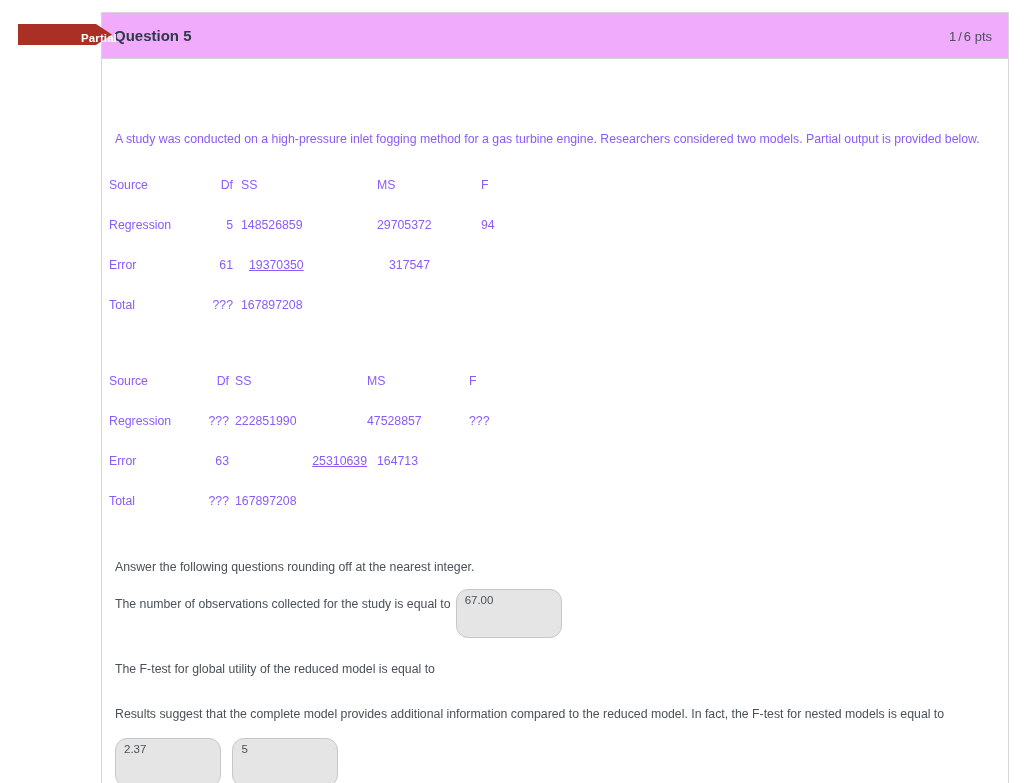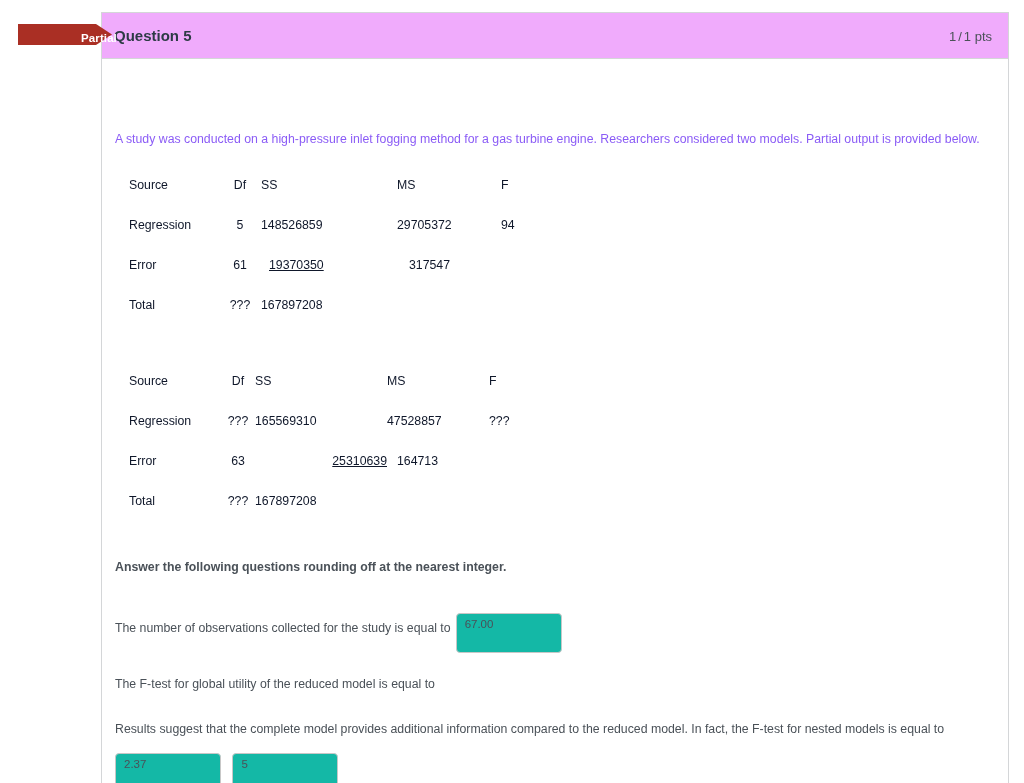--- a/index.html
+++ b/index.html
@@ -102,37 +102,37 @@
     left: 13px;
     top: 72px;
     width: 880px;
     font-size: 12.3px;
     color: #8b5cf6;
   }
 
   
   .anova-table {
     position: absolute;
-    left: 27px;
+    left: 7px;
     border-collapse: collapse;
     font-size: 12.3px;
-    color: #0f172a;
+    color: #8b5cf6;
   }
   .anova-table.table-one { top: 107px; }
   .anova-table.table-two { top: 303px; }
 
   .anova-table td {
     padding: 0;
     height: 40px;
     vertical-align: middle;
     white-space: nowrap;
     font-weight: normal;
   }
   .anova-table td.c-source { width: 98px; }
-  .anova-table td.c-df     { width: 26px; text-align: center; padding-right: 8px; }
+  .anova-table td.c-df     { width: 26px; text-align: right; padding-right: 8px; }
   .anova-table td.c-ss     { width: 128px; }
   .anova-table td.c-ms     { width: 92px; }
   .anova-table td.c-f      { width: 60px; }
 
   .anova-table td.num-ss   { text-align: left; }
   .anova-table tr.row-error td.c-ss { padding-left: 8px; text-decoration: underline; }
   .anova-table tr.row-error td.c-ms { padding-left: 12px; }
   .anova-table.table-two tr.row-error td.c-ss { padding-left: 4px; text-align: right; }
   .anova-table.table-two tr.row-error td.c-ms { padding-left: 10px; }
 
@@ -143,34 +143,33 @@
   .answer-section {
     position: absolute;
     left: 13px;
     top: 500px;
     width: 880px;
   }
 
   .instruction {
     font-size: 12.3px;
     color: #4a5158;
-    margin-bottom: 36px;
-    font-weight: bold;
+    margin-bottom: 12px;
   }
 
   .ans-row { margin-bottom: 16px; display: flex; align-items: flex-start; }
   .ans-row .lbl { padding-top: 7px; white-space: nowrap; }
 
   .answer-box {
     display: inline-block;
-    background: #14b8a6;
+    background: #e5e5e5;
     border: 1px solid #c7c7c7;
-    border-radius: 4px;
+    border-radius: 12px;
     box-sizing: border-box;
-    height: 40px;
+    height: 49px;
     width: 106px;
     font-size: 11.5px;
     color: #4a5158;
     padding: 4px 0 0 8px;
     margin-left: 5px;
     font-family: "Liberation Sans", sans-serif;
     line-height: 1.2;
     vertical-align: top;
   }
   .answer-box.w-obs   { width: 106px; }
@@ -198,21 +197,21 @@
   <div class="status-flag">
     <div class="flag-shape"></div>
     <div class="flag-label">Partial</div>
   </div>
 
   <div class="question-card">
 
     <div class="question-header">
       <div class="question-title">Question 5</div>
       <div class="question-points">
-        <span>1</span><span class="pts-sep">/</span><span>1 pts</span>
+        <span>1</span><span class="pts-sep">/</span><span>6 pts</span>
       </div>
     </div>
 
     <div class="question-body">
 
       <div class="intro-text">A study was conducted on a high-pressure inlet fogging method for a gas turbine engine. Researchers considered two models. Partial output is provided below.</div>
 
       <table class="anova-table table-one">
         <tbody>
           <tr>
@@ -251,21 +250,21 @@
           <tr>
             <td class="c-source">Source</td>
             <td class="c-df">Df</td>
             <td class="c-ss">SS</td>
             <td class="c-ms">MS</td>
             <td class="c-f">F</td>
           </tr>
           <tr class="row-regression">
             <td class="c-source">Regression</td>
             <td class="c-df">???</td>
-            <td class="c-ss num-ss">165569310</td>
+            <td class="c-ss num-ss">222851990</td>
             <td class="c-ms">47528857</td>
             <td class="c-f">???</td>
           </tr>
           <tr class="row-error">
             <td class="c-source">Error</td>
             <td class="c-df">63</td>
             <td class="c-ss num-ss">25310639</td>
             <td class="c-ms">164713</td>
             <td class="c-f"></td>
           </tr>

